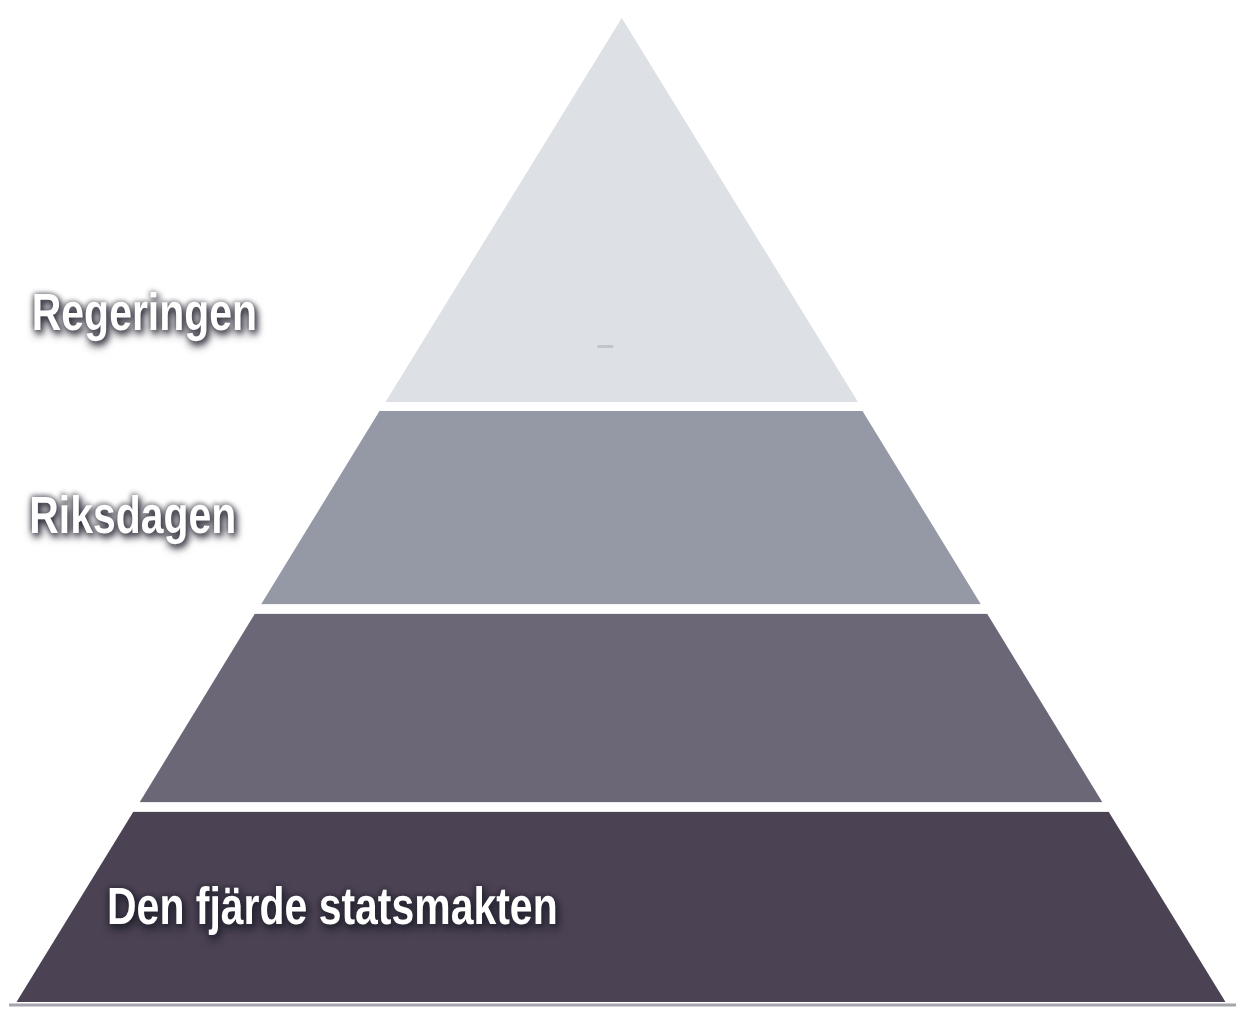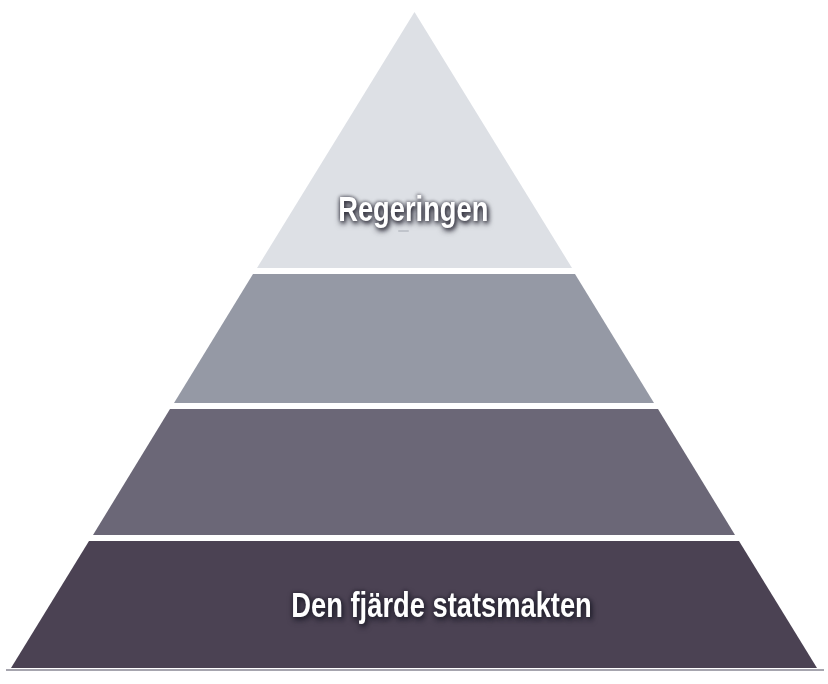--- a/index.html
+++ b/index.html
@@ -35,21 +35,21 @@
   }
   
   .band-4 {
     left: 11px; top: 541px; width: 806px; height: 127px;
     clip-path: polygon(78px 0, 728px 0, 100% 100%, 0 100%);
   }
   .label {
     position: absolute;
     left: 0;
     width: 826px;
-    text-align: center;
+    text-align: left;
     color: #ffffff;
     font-size: 35px;
     font-weight: 700;
     line-height: 40px;
     white-space: nowrap;
     text-shadow:
       2px 2px 5px rgba(33, 32, 44, 0.95),
       -1px -1px 4px rgba(33, 32, 44, 0.45),
       1px 3px 7px rgba(33, 32, 44, 0.65);
   }
@@ -85,20 +85,23 @@
   <div class="band band-2" style="background: rgb(149, 153, 165);"></div>
 
   <div class="band band-3" style="background: rgb(107, 103, 119);"></div>
 
   <div class="band band-4" style="background: rgb(75, 66, 83);"></div>
 
   <div class="label label-1">
     <span class="inner">Regeringen</span>
   </div>
 
+  <div class="label label-2">
+    <span class="inner">Riksdagen</span>
+  </div>
 
 
   <div class="label label-4">
     <span class="inner">Den fjärde statsmakten</span>
   </div>
 
   <div class="baseline" style="background: rgb(166, 165, 174);"></div>
 
   <div class="artifact-dash" style="background: rgb(185, 189, 196);"></div>
 

